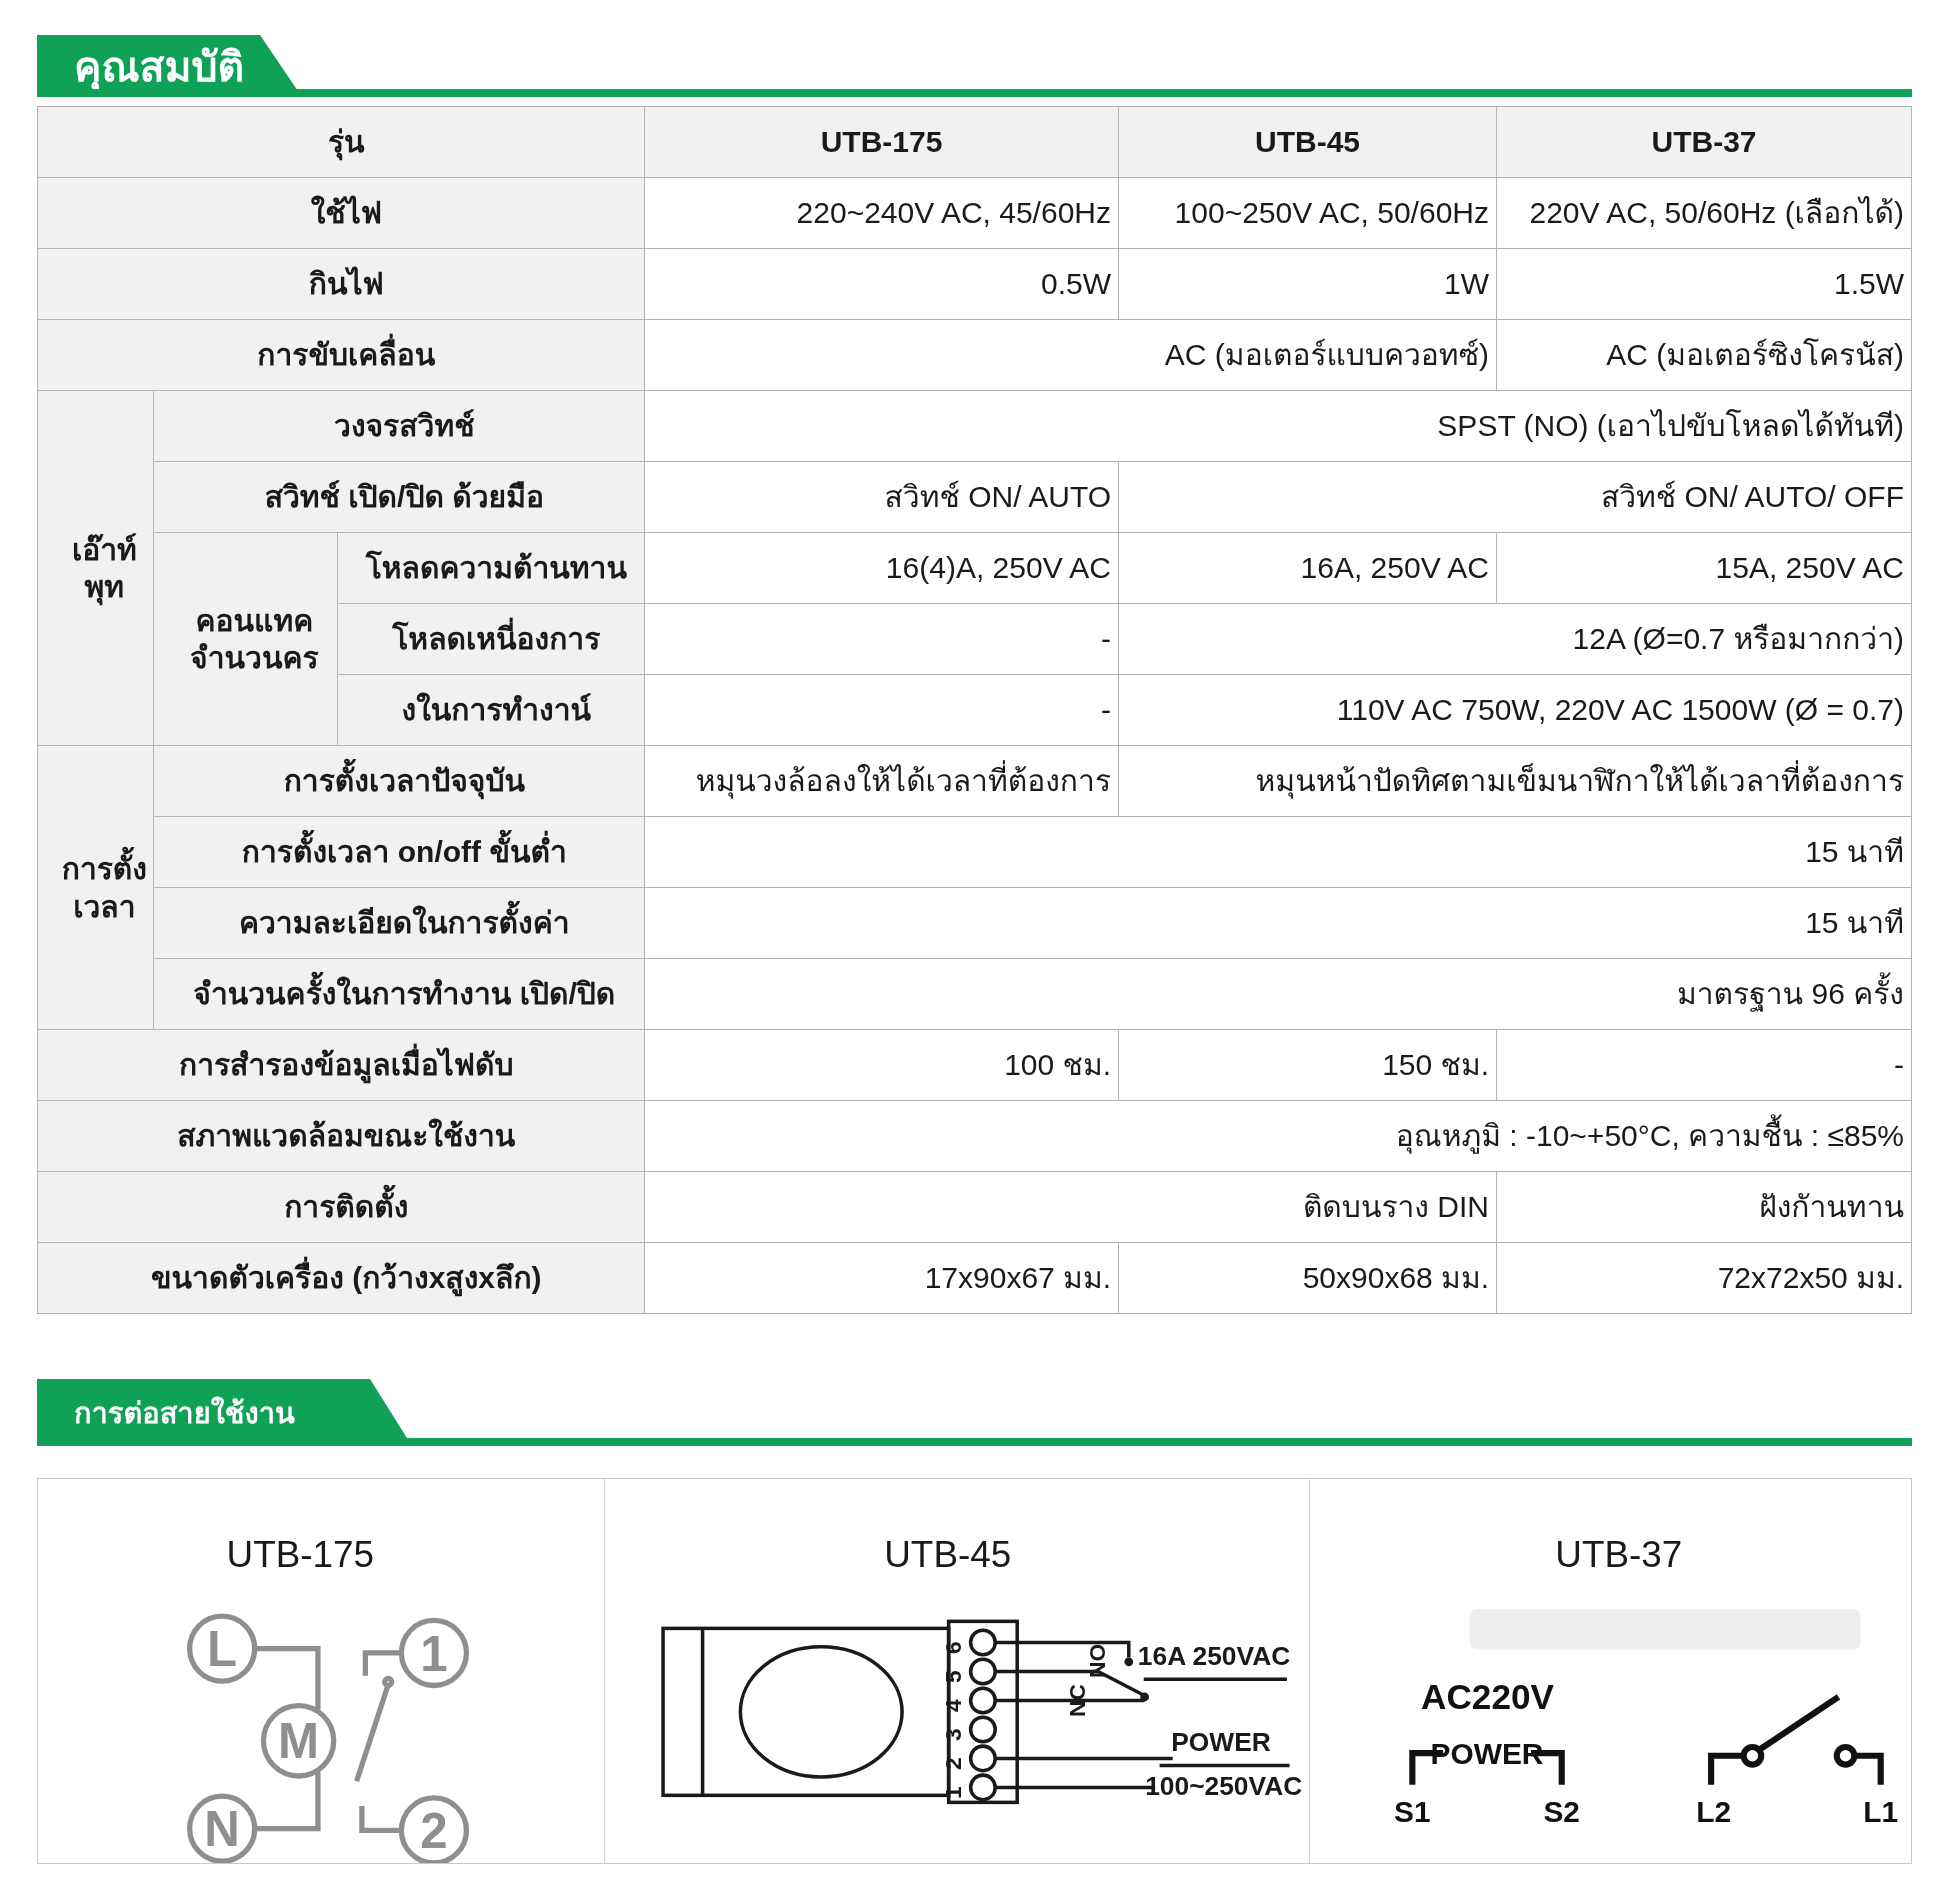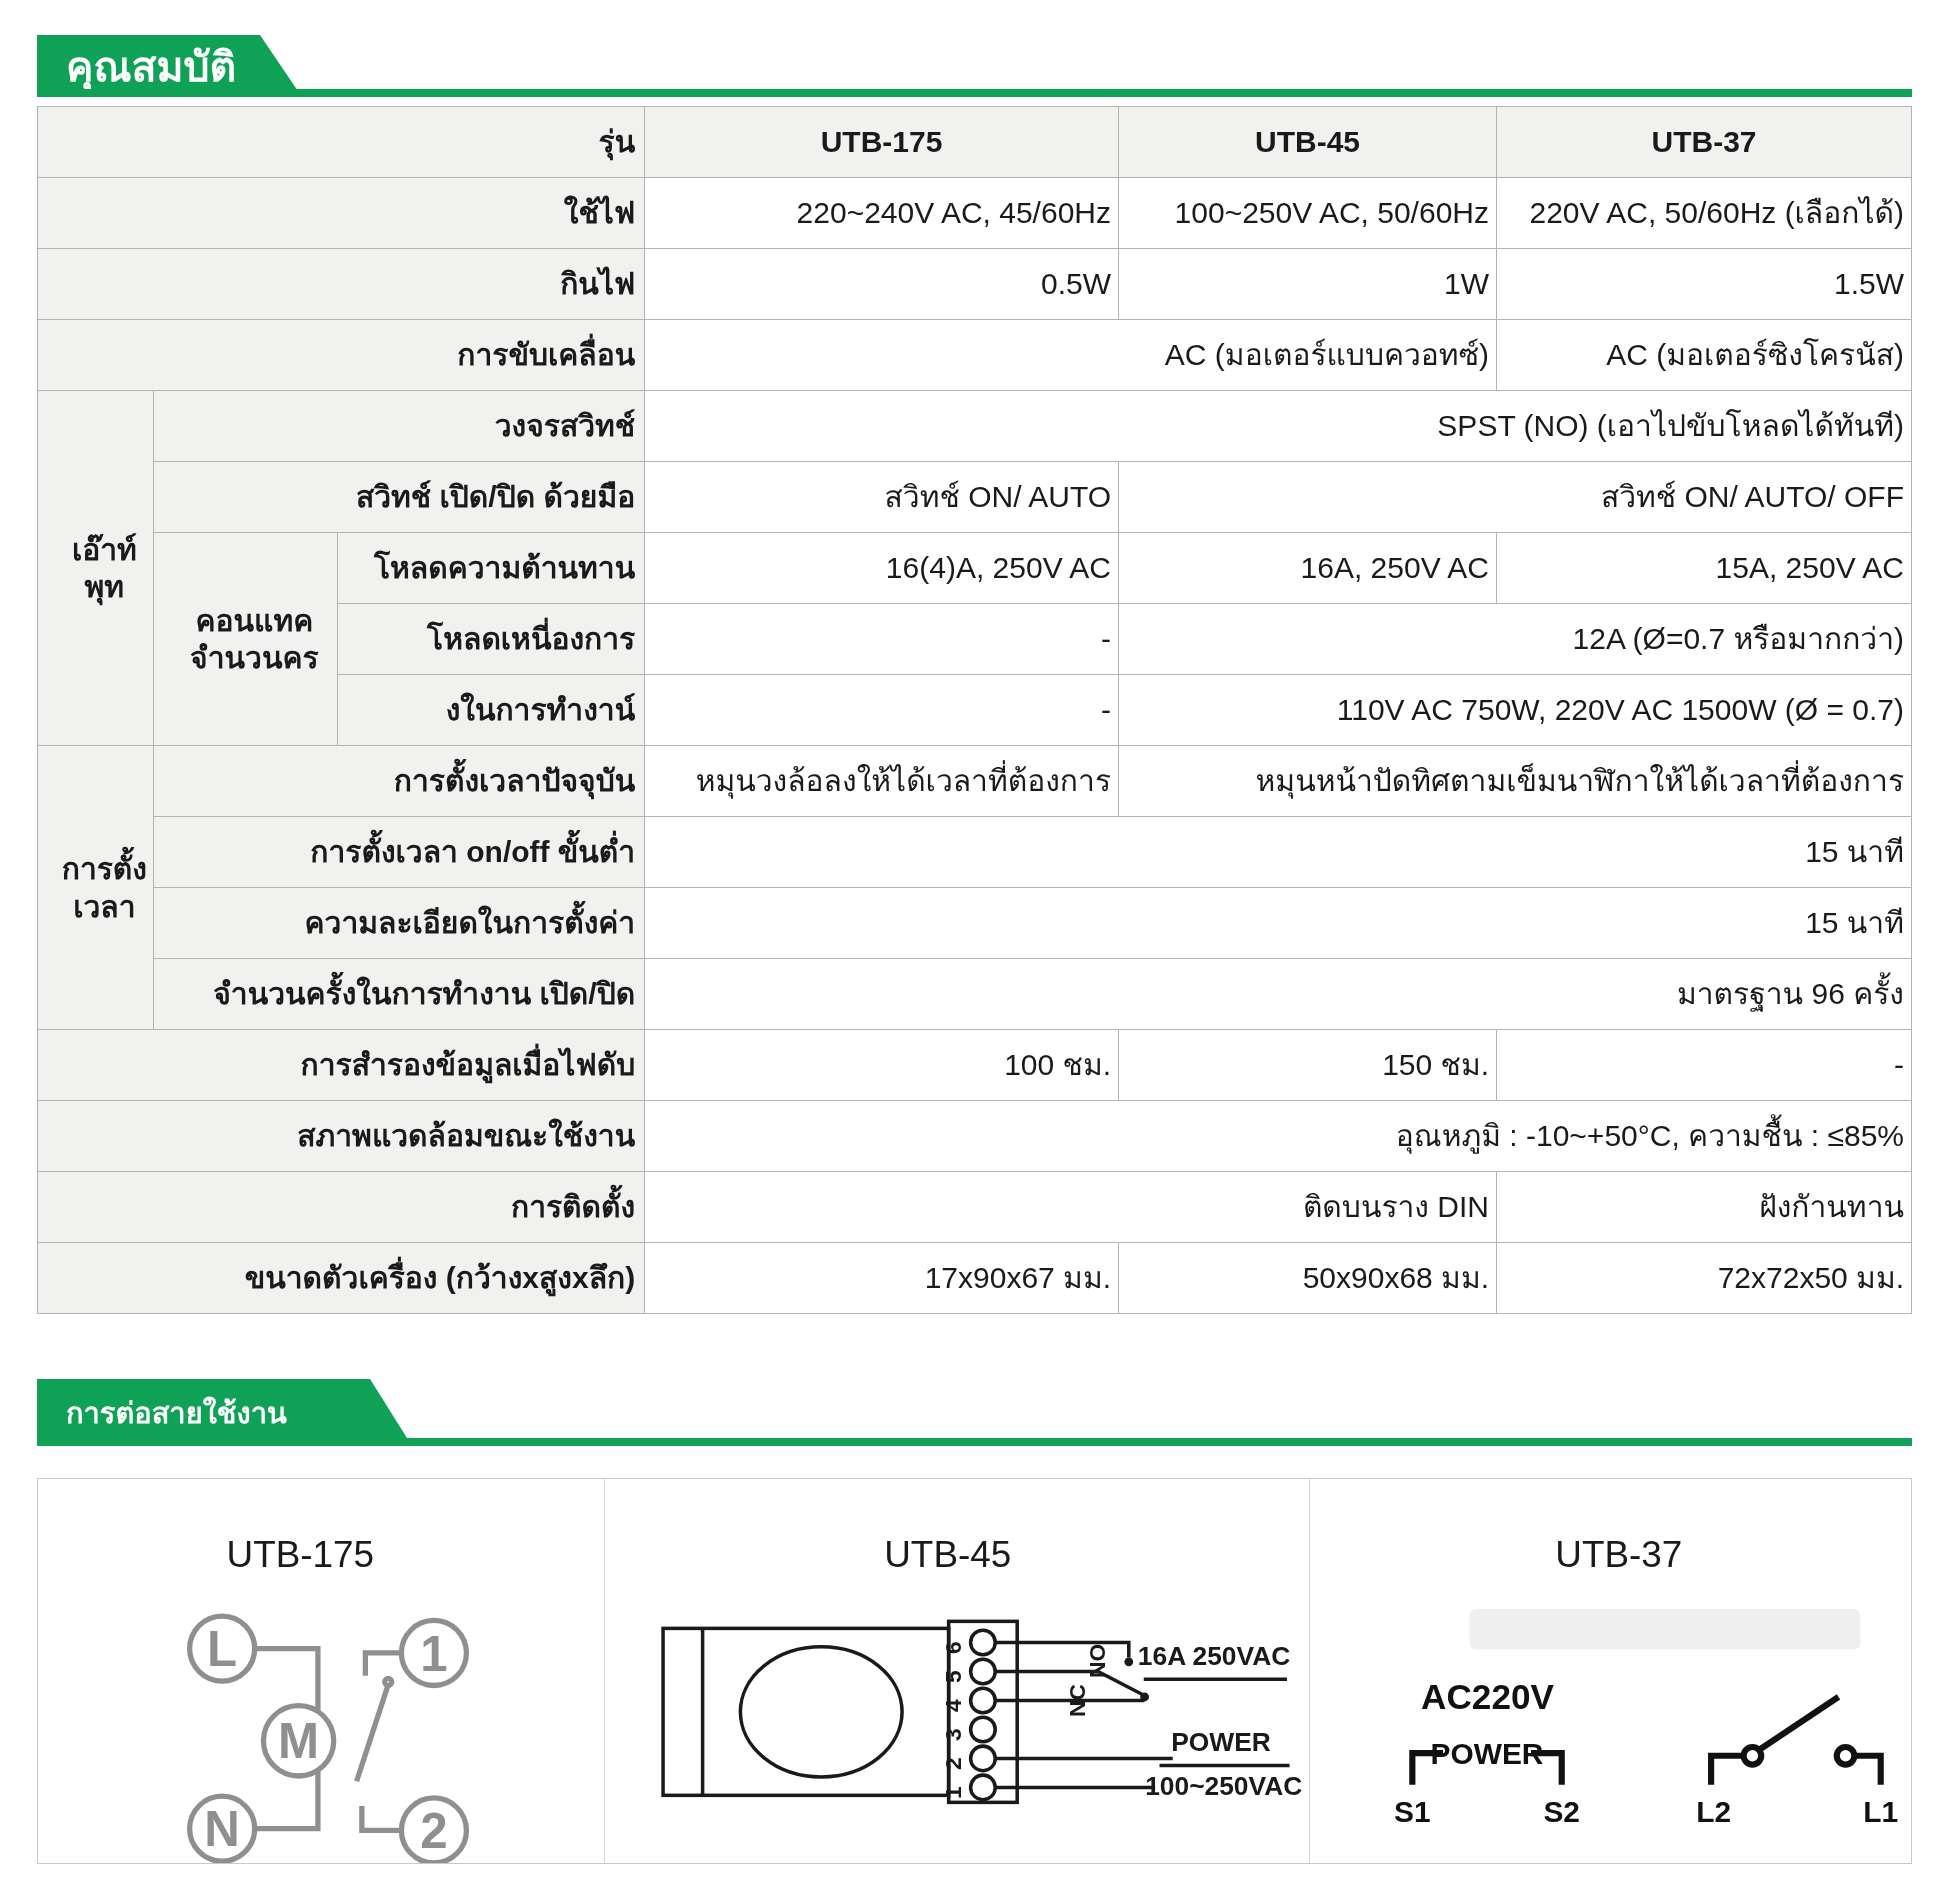--- a/index.html
+++ b/index.html
@@ -3,38 +3,38 @@
 <meta charset="utf-8">
 <style>
   html,body{margin:0;padding:0;background:#ffffff;}
   .page{
     position:relative;width:1947px;height:1899px;background:#ffffff;overflow:hidden;
     font-family:"Liberation Sans","DejaVu Sans",sans-serif;color:#1a1a1a;
   }
   
   .tab{
     position:absolute;background:#0fa257;color:#ffffff;font-weight:bold;
-    display:flex;align-items:center;padding-left:29px;box-sizing:border-box;
+    display:flex;align-items:center;padding-left:37px;box-sizing:border-box;
     clip-path:polygon(0 0,calc(100% - 42px) 0,100% 100%,0 100%);
   }
   .tab1{left:37px;top:35px;width:265px;height:62px;font-size:41px;}
   .tab2{left:37px;top:1379px;width:375px;height:67px;font-size:29px;}
   .greenbar{position:absolute;left:37px;width:1875px;height:8px;background:#0fa257;}
   .bar1{top:89px;}
   .bar2{top:1438px;}
   
   table.spec{
     position:absolute;left:37px;top:106px;width:1875px;
     border-collapse:collapse;table-layout:fixed;
   }
   table.spec td{
     border:1.8px solid #b3b3b3;height:71px;box-sizing:border-box;
     font-size:30px;line-height:1.25;overflow:hidden;
   }
-  td.lbl{background:#f1f1ef;text-align:right;padding:3.5px 8.8px 3.5px 19.4px;font-weight:bold;}
+  td.lbl{background:#f1f1ef;text-align:center;padding:3.5px 8.8px 3.5px 19.4px;font-weight:bold;}
   td.grp{background:#f1f1ef;text-align:center;padding:3.5px 5.3px 3.5px 23px;font-weight:bold;white-space:pre-line;}
   td.hdr{background:#f1f1ef;text-align:center;font-weight:bold;}
   td.val{background:#ffffff;text-align:right;padding:9px 7px;}
   
   .diagrams{
     position:absolute;left:37px;top:1478px;width:1875px;height:386px;
     border:1.8px solid #c9c9c9;box-sizing:border-box;display:flex;background:#ffffff;
   }
   .dpanel{height:100%;box-sizing:border-box;}
   .dpanel1{width:567px;border-right:1.8px solid #d4d4d4;}

